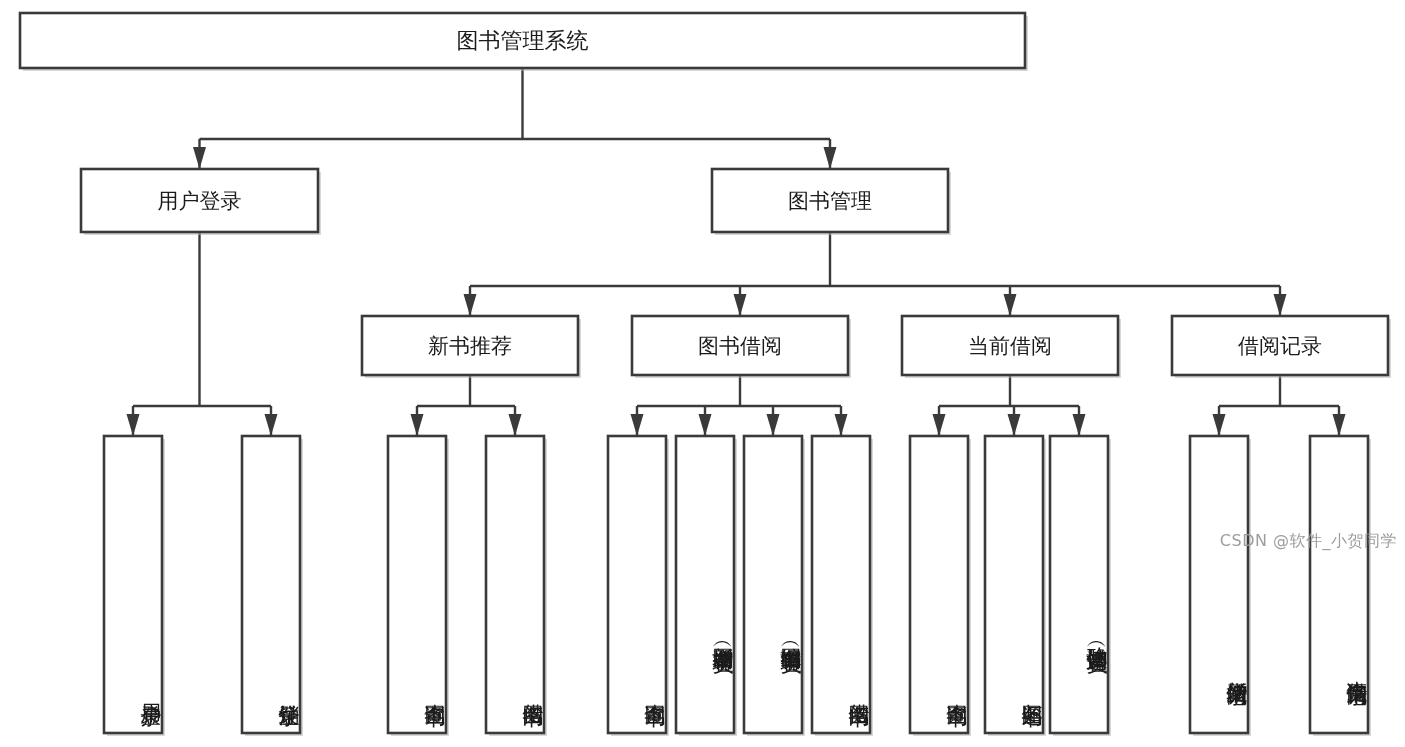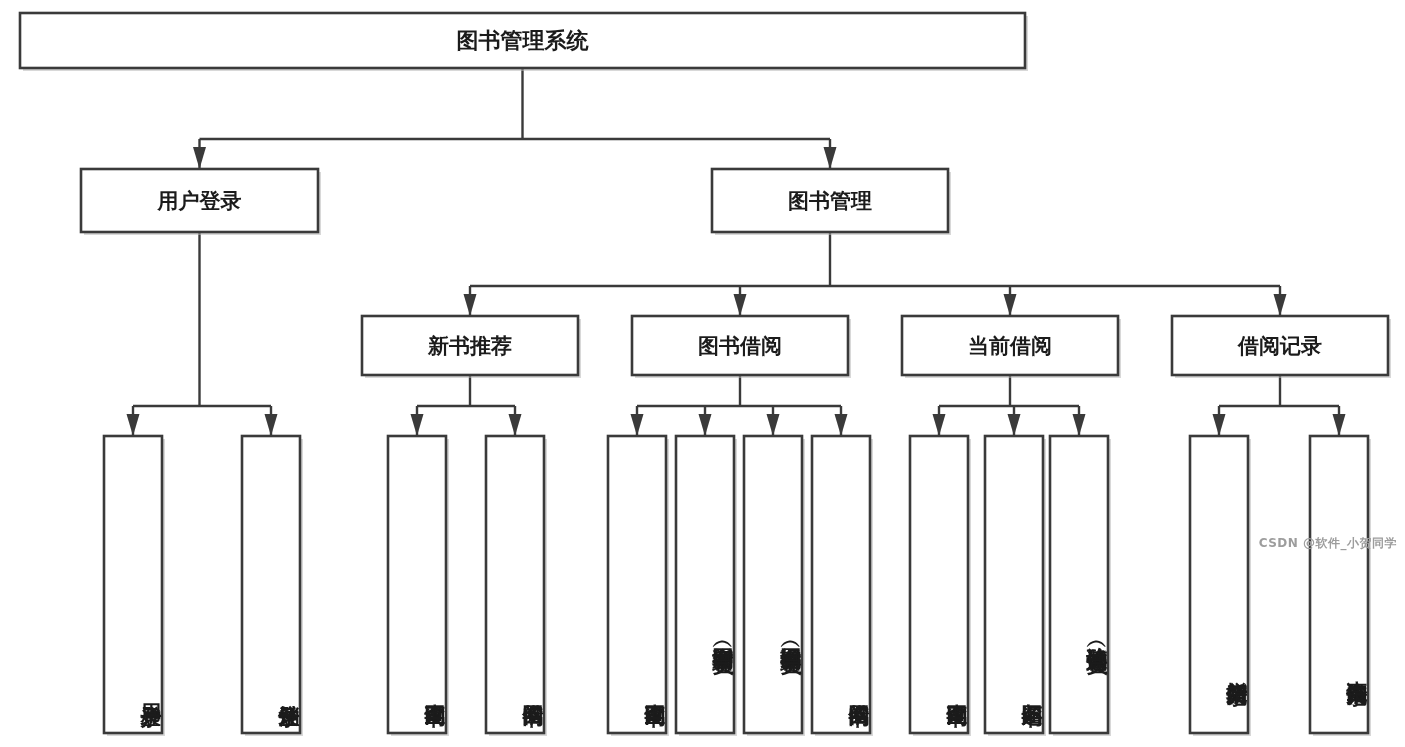--- a/index.html
+++ b/index.html
@@ -12,21 +12,20 @@
     width: 1405px;
     height: 747px;
     font-family: "DejaVu Sans", "Liberation Sans", sans-serif;
     overflow: hidden;
   }
   #diagram-root {
     position: relative;
     width: 1405px;
     height: 556px;
     background: #ffffff;
-    font-weight: bold;
   }
   svg#flowchart {
     position: absolute;
     top: 0;
     left: 0;
     width: 1405px;
     height: 747px;
     display: block;
   }
   .node-rect {
@@ -77,21 +76,21 @@
     display: flex;
     align-items: flex-start;
     justify-content: center;
     pointer-events: none;
   }
   .watermark {
     position: absolute;
     right: 8px;
     bottom: 4px;
     font-family: "DejaVu Sans", "Liberation Sans", sans-serif;
-    font-size: 12px;
+    font-size: 16px;
     color: #9d9d9d;
     letter-spacing: 0.5px;
     white-space: nowrap;
   }
 </style>
 </head>
 <body>
 
 <div id="diagram-root">
 

